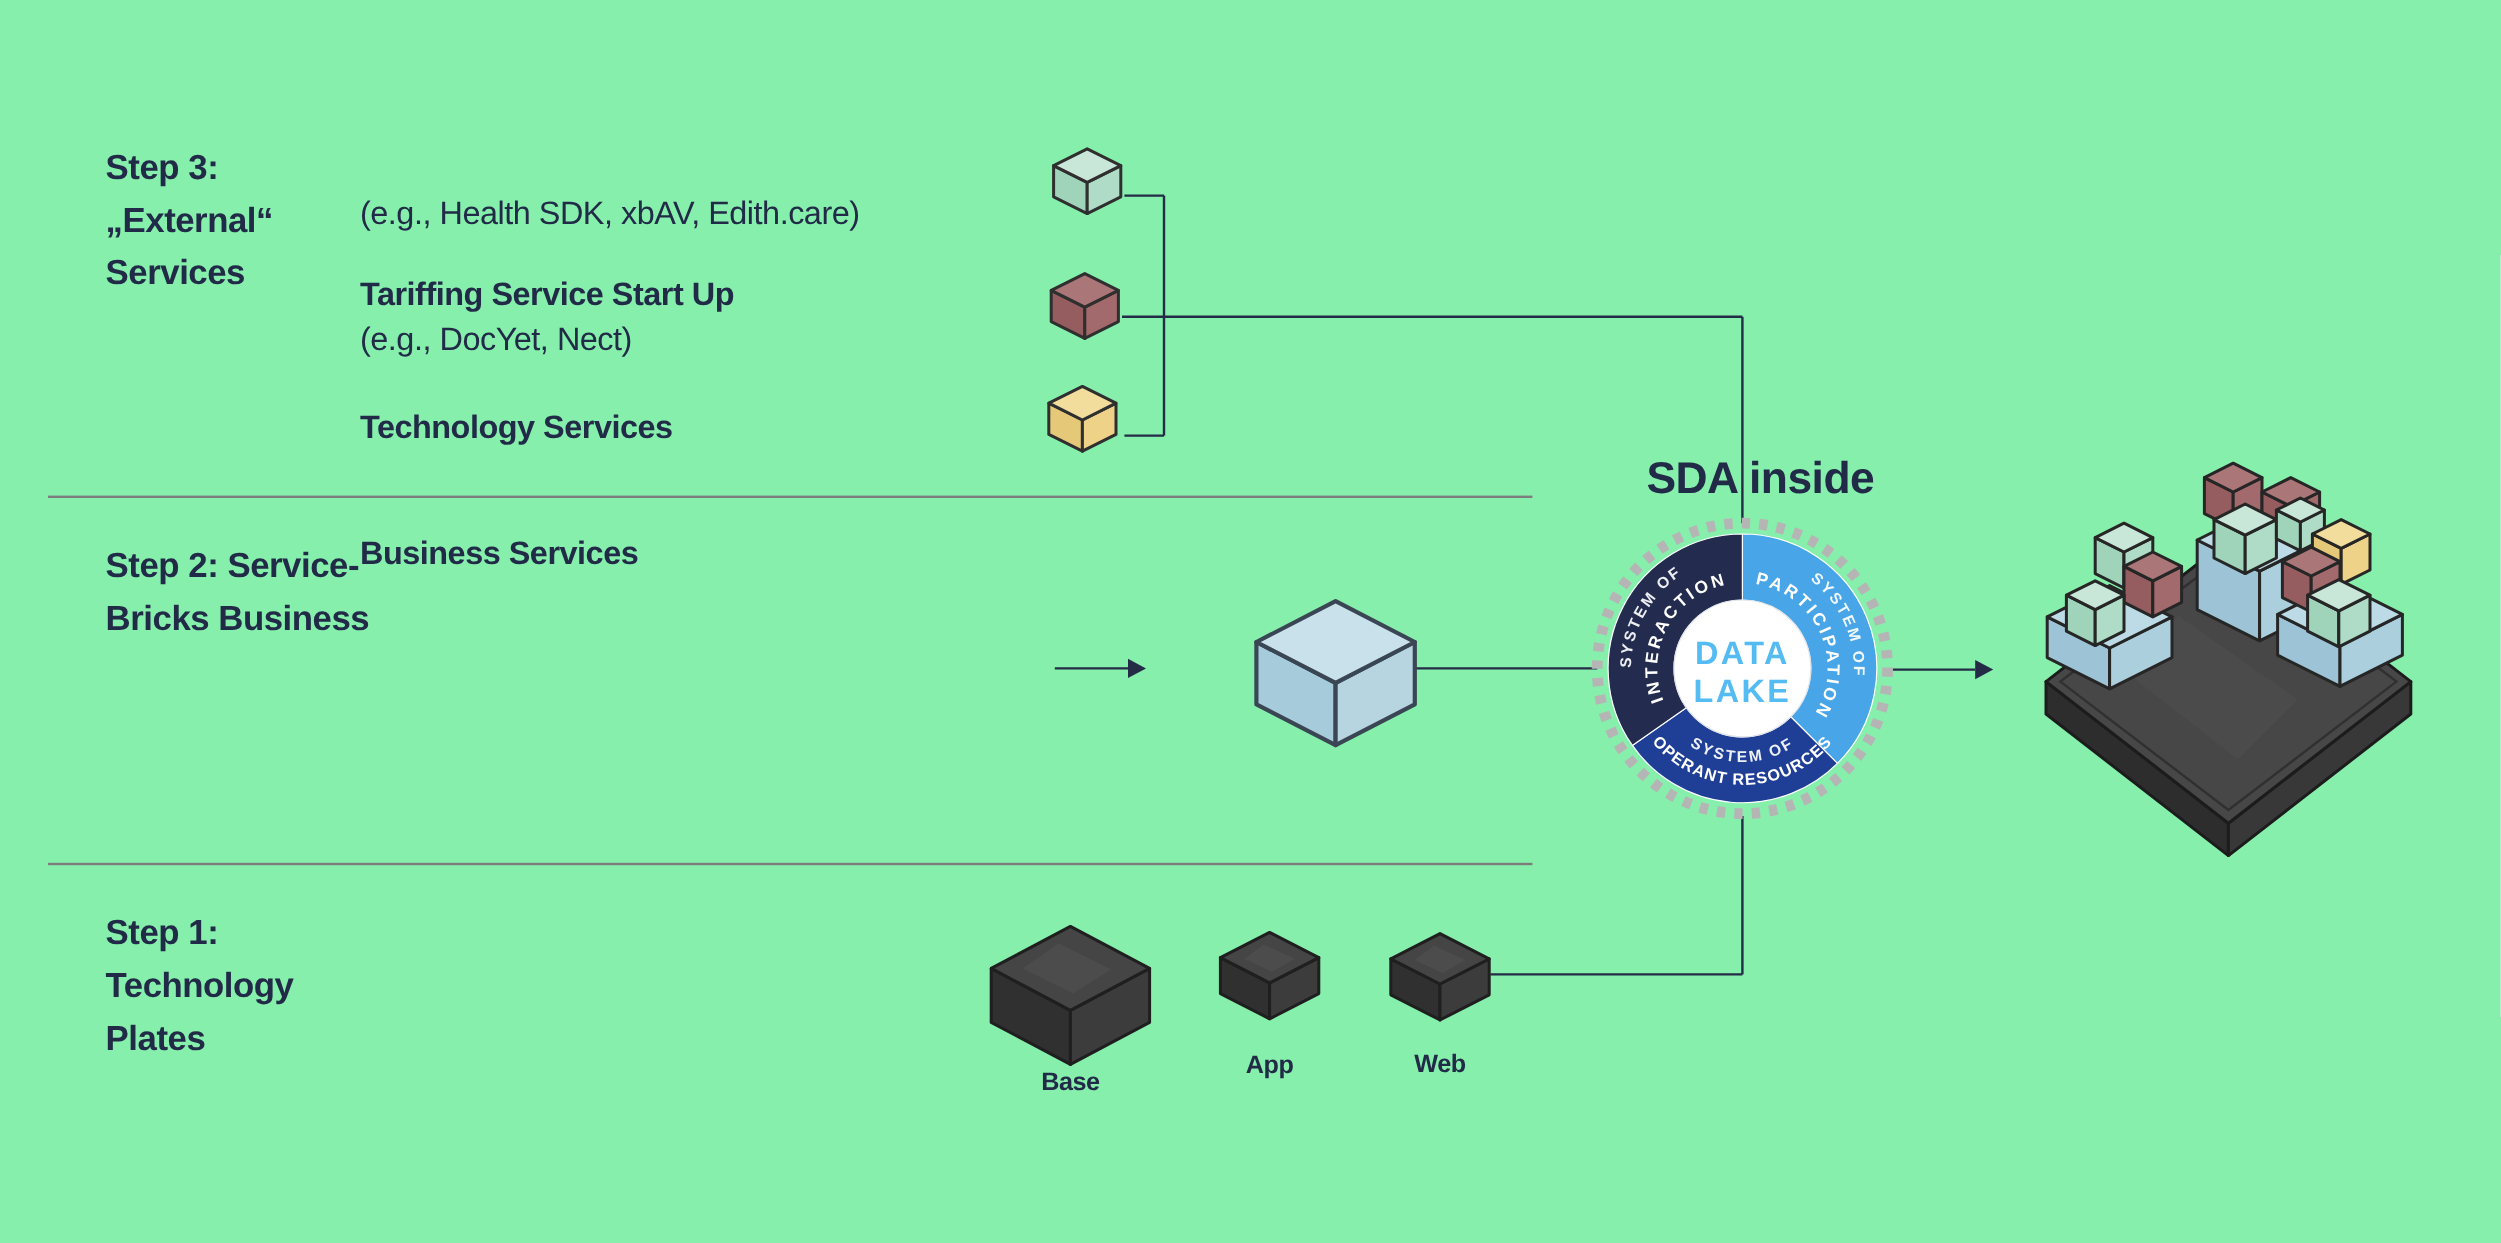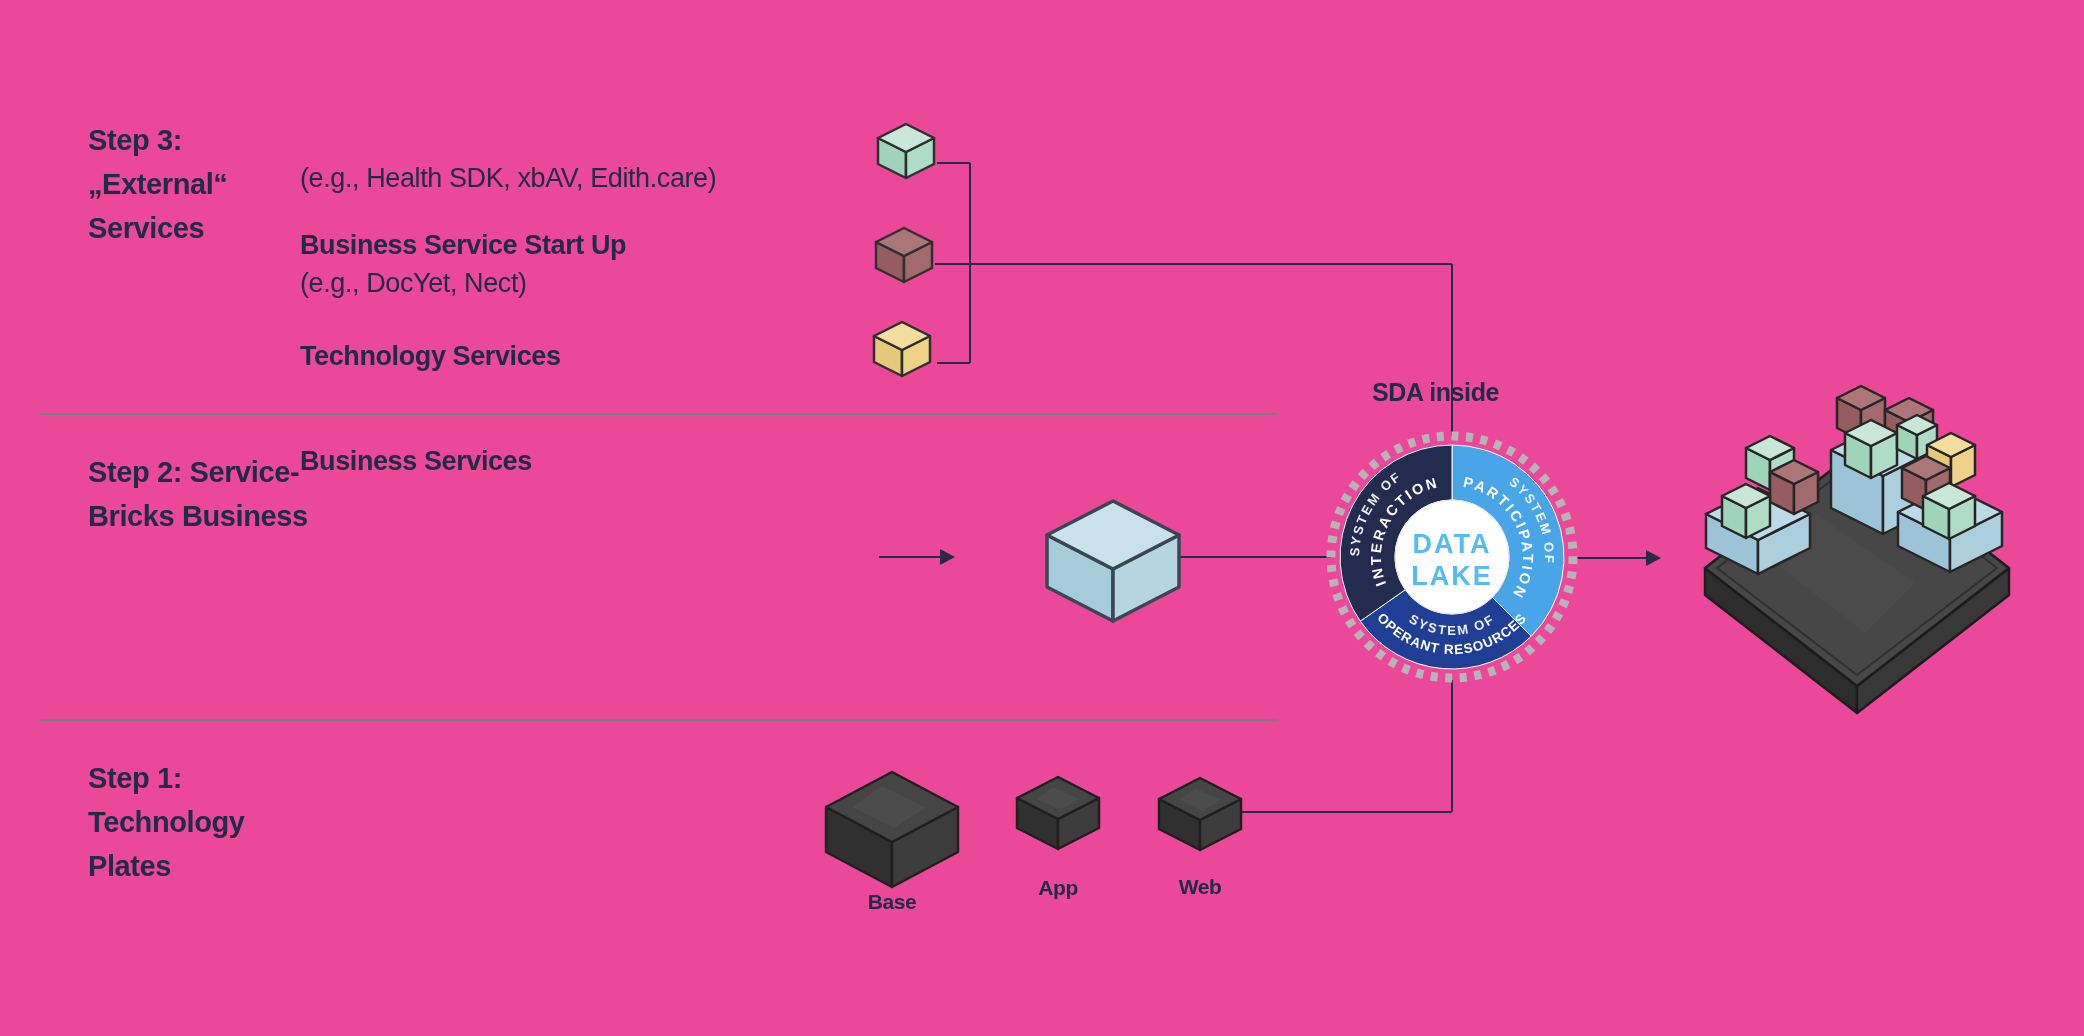--- a/index.html
+++ b/index.html
@@ -1,30 +1,30 @@
 <!DOCTYPE html>
 <html><head>
 <meta charset="utf-8">
 <style>
   html,body{margin:0;padding:0;background:#ffffff;}
   #canvas{
-    position:relative;width:2084px;height:1036px;background:#ec4899;overflow:hidden;
+    position:relative;width:2084px;height:1036px;background:#86efac;overflow:hidden;
     font-family:"Liberation Sans","DejaVu Sans",sans-serif;color:#212b47;
   }
   .abs{position:absolute;}
   .step-label{
     font-weight:bold;font-size:29px;line-height:44px;letter-spacing:-0.4px;
     white-space:pre-line;color:#212b47;
   }
   .item-title{font-weight:bold;font-size:27px;letter-spacing:-0.4px;color:#212b47;}
   .item-sub{font-size:27px;letter-spacing:-0.4px;color:#212b47;}
   .body-par{font-size:27px;line-height:38px;letter-spacing:-0.4px;color:#212b47;white-space:pre-line;}
   .divider{position:absolute;left:40px;width:1237px;height:2px;background:#7d7d7d;}
   .plate-label{font-weight:bold;font-size:21px;letter-spacing:-0.4px;color:#212b47;text-align:center;}
-  .hub-title{font-weight:bold;font-size:25px;letter-spacing:-0.4px;color:#212b47;}
+  .hub-title{font-weight:bold;font-size:37px;letter-spacing:-0.4px;color:#212b47;}
   .platform-title{font-weight:bold;font-size:31px;letter-spacing:-0.4px;color:#212b47;}
   svg{display:block;}
   .seg-top{fill:#ffffff;opacity:.92;font-size:13px;font-weight:bold;letter-spacing:2px;font-family:"Liberation Sans","DejaVu Sans",sans-serif;}
   .seg-main{fill:#ffffff;font-size:14.5px;font-weight:bold;letter-spacing:2.5px;font-family:"Liberation Sans","DejaVu Sans",sans-serif;}
   .seg-main-sm{fill:#ffffff;font-size:13.5px;font-weight:bold;letter-spacing:1px;font-family:"Liberation Sans","DejaVu Sans",sans-serif;}
   .datalake{fill:#54bcf2;font-size:27px;font-weight:bold;letter-spacing:2px;font-family:"Liberation Sans","DejaVu Sans",sans-serif;}
 </style>
 </head>
 <body>
 
@@ -53,21 +53,21 @@
   <div class="abs step-label" style="left:88px;top:118px">Step 3:
 „External“
 Services</div>
   <div class="abs step-label" style="left:88px;top:450px">Step 2: Service-
 Bricks  Business</div>
   <div class="abs step-label" style="left:88px;top:756px">Step 1:
 Technology
 Plates</div>
 
   <div class="abs item-sub" style="left:300px;top:163px">(e.g., Health SDK, xbAV, Edith.care)</div>
-  <div class="abs item-title" style="left:300px;top:230px">Business Service Start Up</div>
+  <div class="abs item-title" style="left:300px;top:230px">Tariffing Service Start Up</div>
   <div class="abs item-sub" style="left:300px;top:268px">(e.g., DocYet, Nect)</div>
   <div class="abs item-title" style="left:300px;top:341px">Technology Services</div>
 
   <svg class="abs" style="left:875px;top:122px" width="64" height="60" viewBox="0 0 64 60">
     <g stroke="#2f2f2f" stroke-width="2.5" stroke-linejoin="round">
       <polygon points="3,16 31,30 31,56 3,42" fill="#9fd4bb"></polygon>
       <polygon points="59,16 31,30 31,56 59,42" fill="#aedcc6"></polygon>
       <polygon points="31,2 59,16 31,30 3,16" fill="#c9e7d8"></polygon>
     </g>
   </svg>

